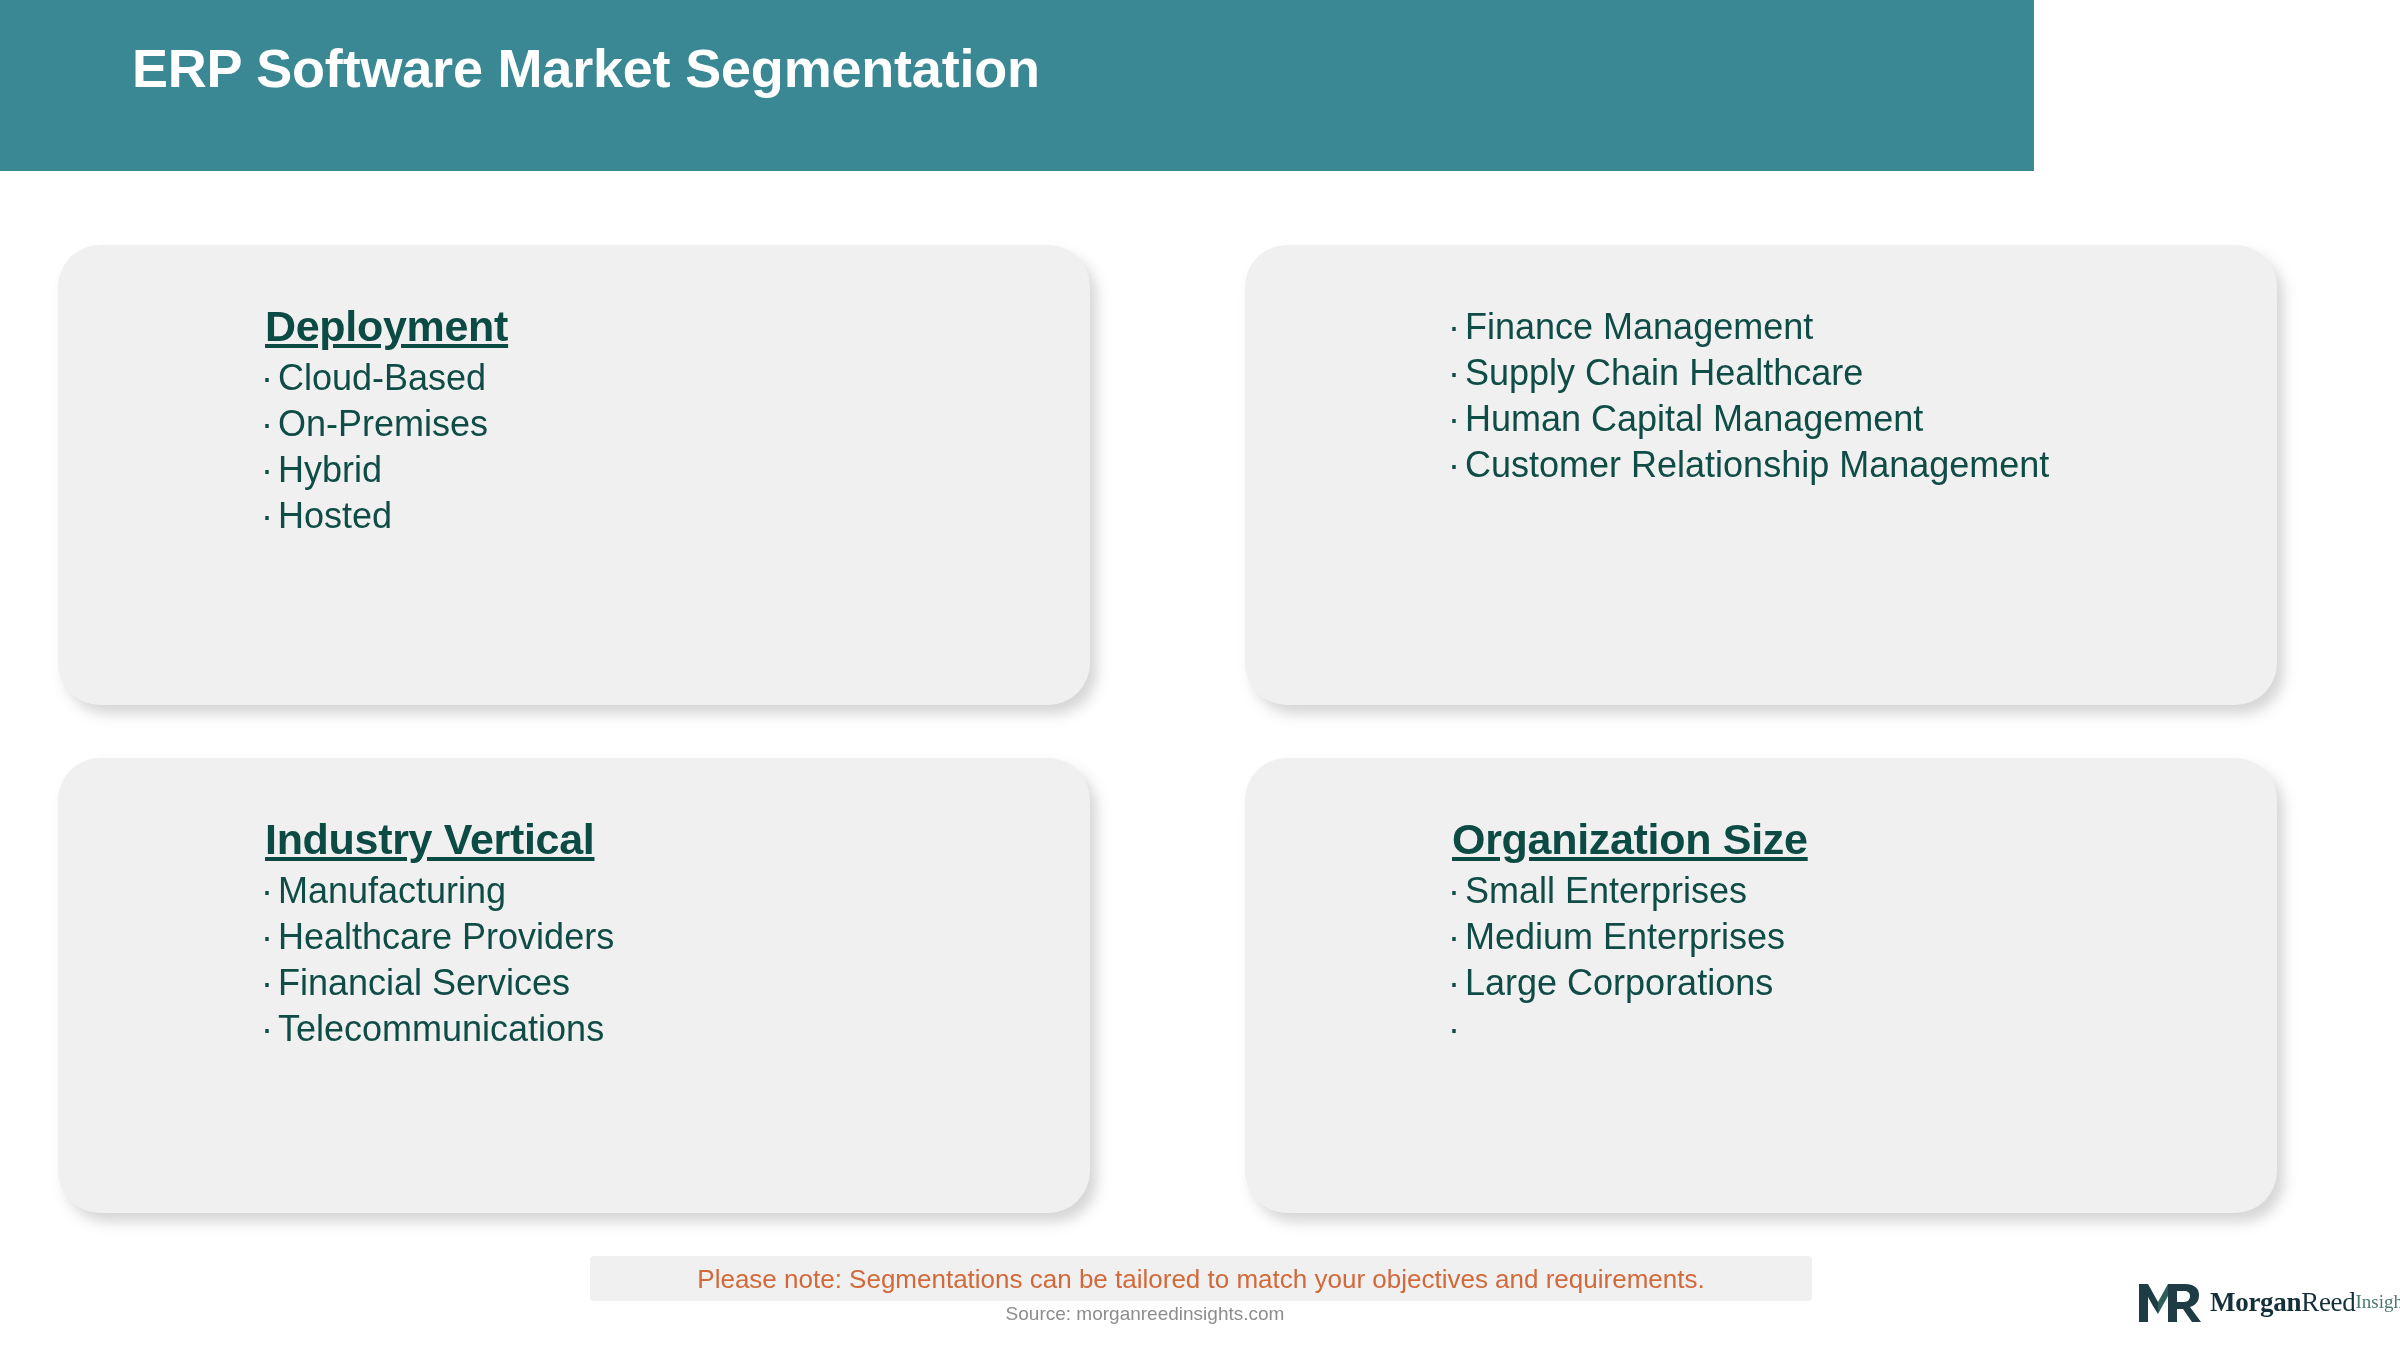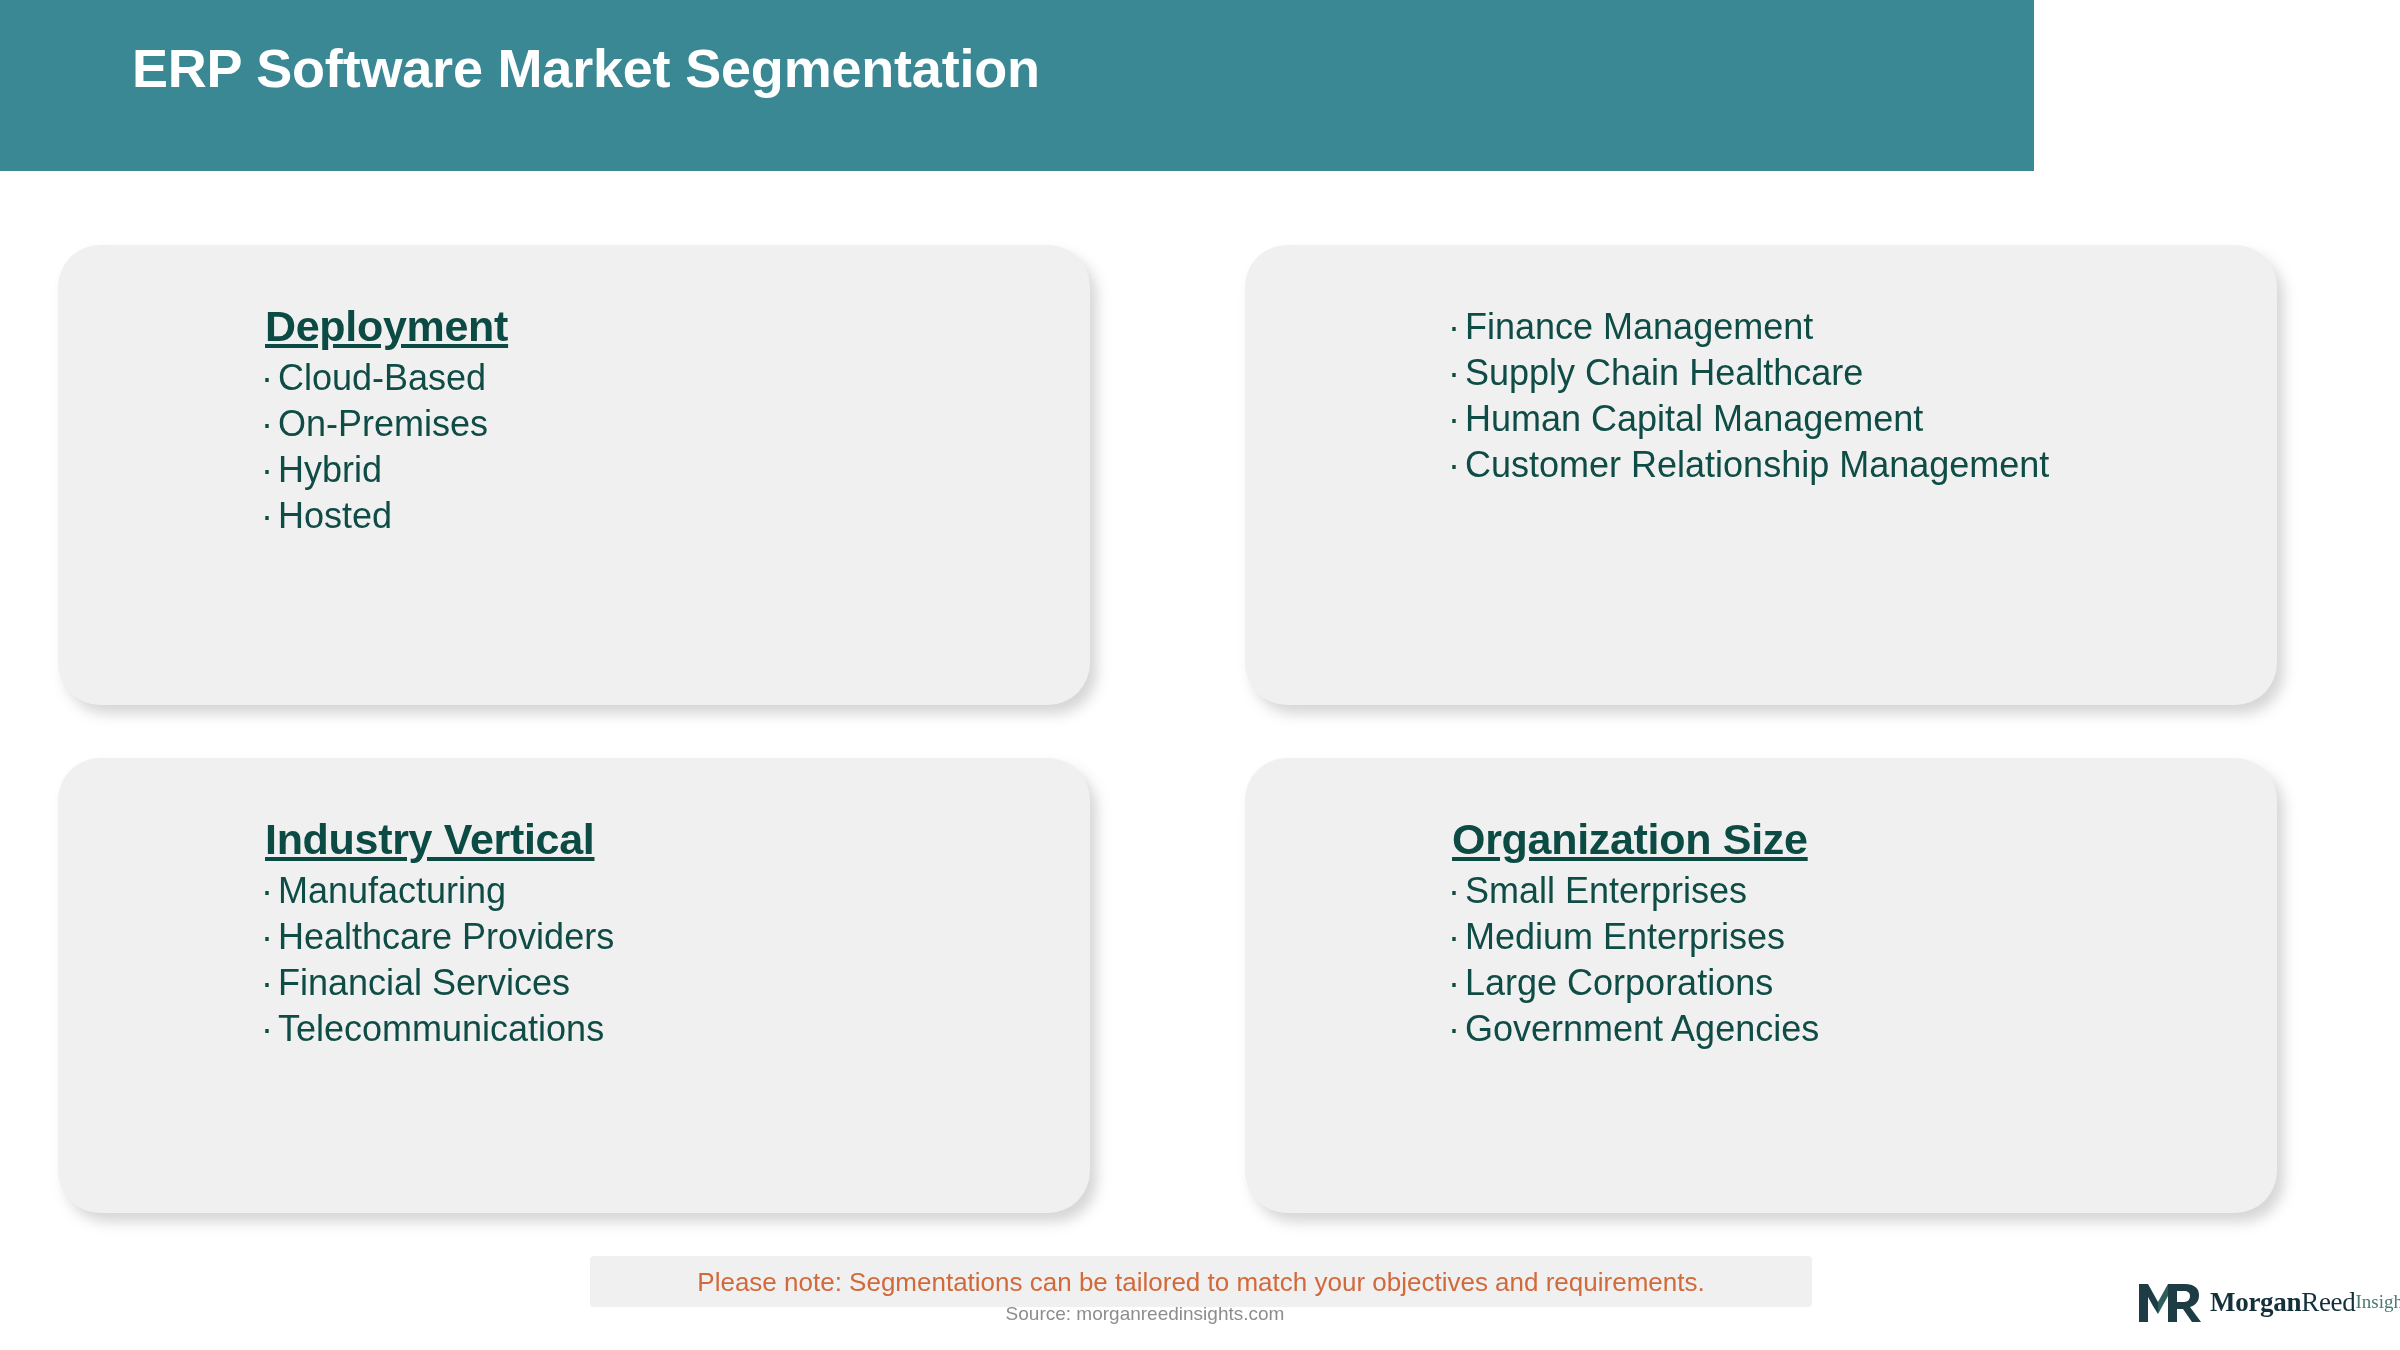--- a/index.html
+++ b/index.html
@@ -94,21 +94,21 @@
     color: #0f4c46;
     font-size: 36px;
   }
 
   
   .note-box {
     position: absolute;
     left: 590px;
     top: 1256px;
     width: 1222px;
-    height: 51px;
+    height: 45px;
     background: #f0f0f0;
     border-radius: 4px;
     display: flex;
     align-items: center;
     justify-content: center;
     box-sizing: border-box;
   }
   .note-text {
     font-size: 26px;
     color: #d2693a;
@@ -261,21 +261,20 @@
         <li>
           <span class="bullet">·</span>
           <span>Medium Enterprises</span>
         </li>
         <li>
           <span class="bullet">·</span>
           <span>Large Corporations</span>
         </li>
         <li>
           <span class="bullet">·</span>
-          <span>Government Agencies</span>
         </li>
       </ul>
     </div>
   </div>
 
 </div>
 
 <div class="note-box">
   <span class="note-text">Please note: Segmentations can be tailored to match your objectives and requirements.</span>
 </div>

